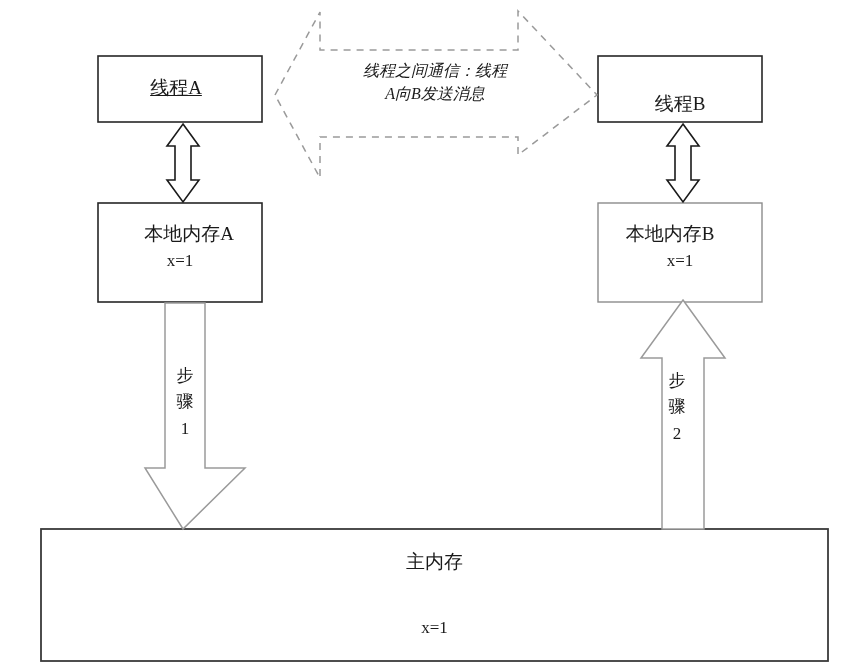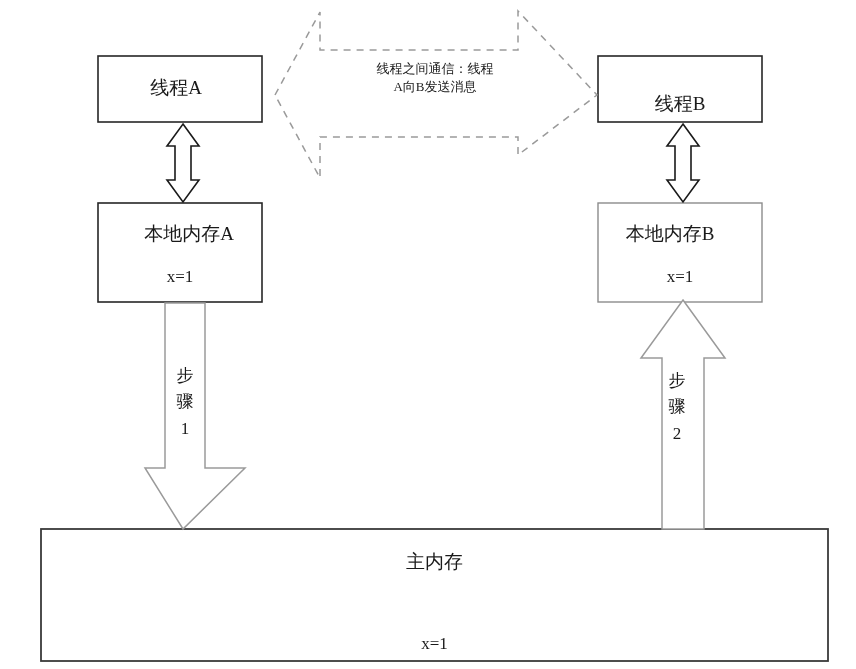--- a/index.html
+++ b/index.html
@@ -33,34 +33,34 @@
     line-height: 1.28;
     color: #1a1a1a;
     white-space: pre-line;
     user-select: none;
   }
   .box-title {
     font-size: 19px;
   }
   .box-sub {
     font-size: 17px;
-    margin-top: 16px;
   }
   .arrow-text {
-    font-size: 13px;
+    font-size: 16px;
     line-height: 1.42;
+    font-style: italic;
   }
   .step-text {
     font-size: 17px;
     line-height: 1.55;
     width: 22px;
   }
 
   
-  #thread-a-label  { left: 98px;  top: 76px;  width: 156px; }
+  #thread-a-label  { left: 98px;  top: 76px;  width: 156px; text-decoration: underline; }
   #thread-b-label  { left: 598px; top: 92px;  width: 164px; }
 
   #local-a-title   { left: 98px;  top: 222px; width: 182px; }
   #local-a-value   { left: 98px;  top: 250px; width: 164px; }
   #local-b-title   { left: 598px; top: 222px; width: 144px; }
   #local-b-value   { left: 598px; top: 250px; width: 164px; }
 
   #main-mem-title  { left: 41px;  top: 550px; width: 787px; }
   #main-mem-value  { left: 41px;  top: 617px; width: 787px; }
 

